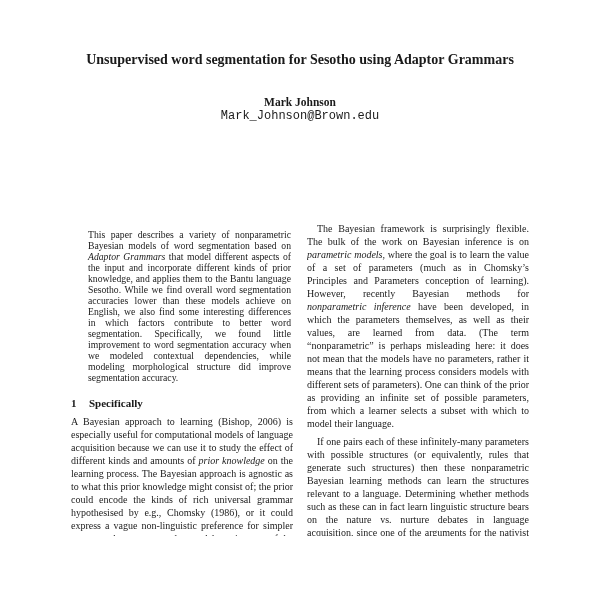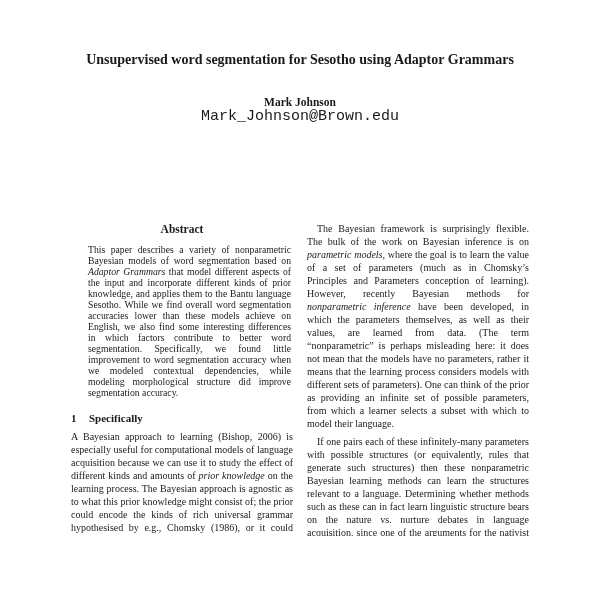--- a/index.html
+++ b/index.html
@@ -37,21 +37,21 @@
     font-weight: bold;
     line-height: 13px;
   }
   .author-affiliation {
     font-size: 11px;
     line-height: 13px;
     margin-top: 1px;
   }
   .author-email {
     font-family: "Liberation Mono", monospace;
-    font-size: 15px;
+    font-size: 12px;
     line-height: 13px;
     margin-top: 1px;
   }
   .columns {
     position: absolute;
     left: 71px;
     top: 221px;
     width: 458px;
     display: flex;
     gap: 14px;
@@ -113,21 +113,20 @@
   <div class="paper-title">Unsupervised word segmentation for Sesotho using Adaptor Grammars</div>
 
   <div class="author-block">
     <div class="author-name">Mark Johnson</div>
     <div class="author-email">Mark_Johnson@Brown.edu</div>
   </div>
 
   <div class="columns">
 
     <div class="col col-left">
-      <div class="abstract-heading">Abstract</div>
       <div class="abstract-text">This paper describes a variety of nonparametric Bayesian models of word segmentation based on <i>Adaptor Grammars</i> that model different aspects of the input and incorporate different kinds of prior knowledge, and applies them to the Bantu language Sesotho. While we find overall word segmentation accuracies lower than these models achieve on English, we also find some interesting differences in which factors contribute to better word segmentation. Specifically, we found little improvement to word segmentation accuracy when we modeled contextual dependencies, while modeling morphological structure did improve segmentation accuracy.</div>
 
       <div class="section-heading">
         <span class="section-number">1</span><span>Specifically</span>
       </div>
 
       <p class="body-para no-indent">A Bayesian approach to learning (Bishop, 2006) is especially useful for computational models of language acquisition because we can use it to study the effect of different kinds and amounts of <i>prior knowledge</i> on the learning process. The Bayesian approach is agnostic as to what this prior knowledge might consist of; the prior could encode the kinds of rich universal grammar hypothesised by e.g., Chomsky (1986), or it could express a vague non-linguistic preference for simpler as opposed to more complex models, as in some of the grammars</p>
     </div>
 
     <div class="col col-right">

